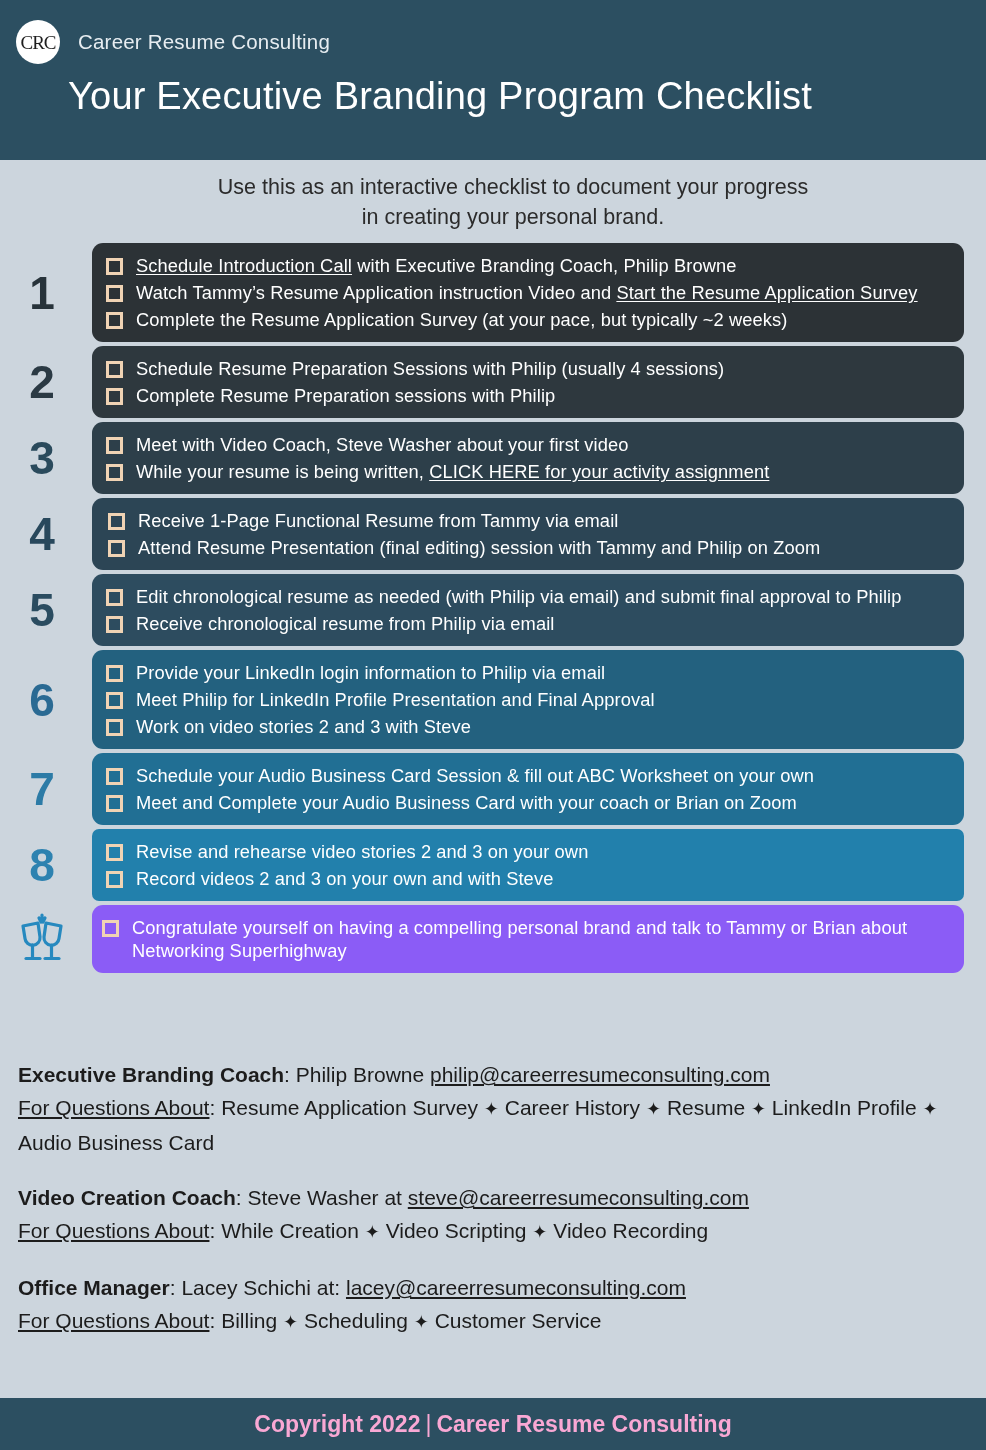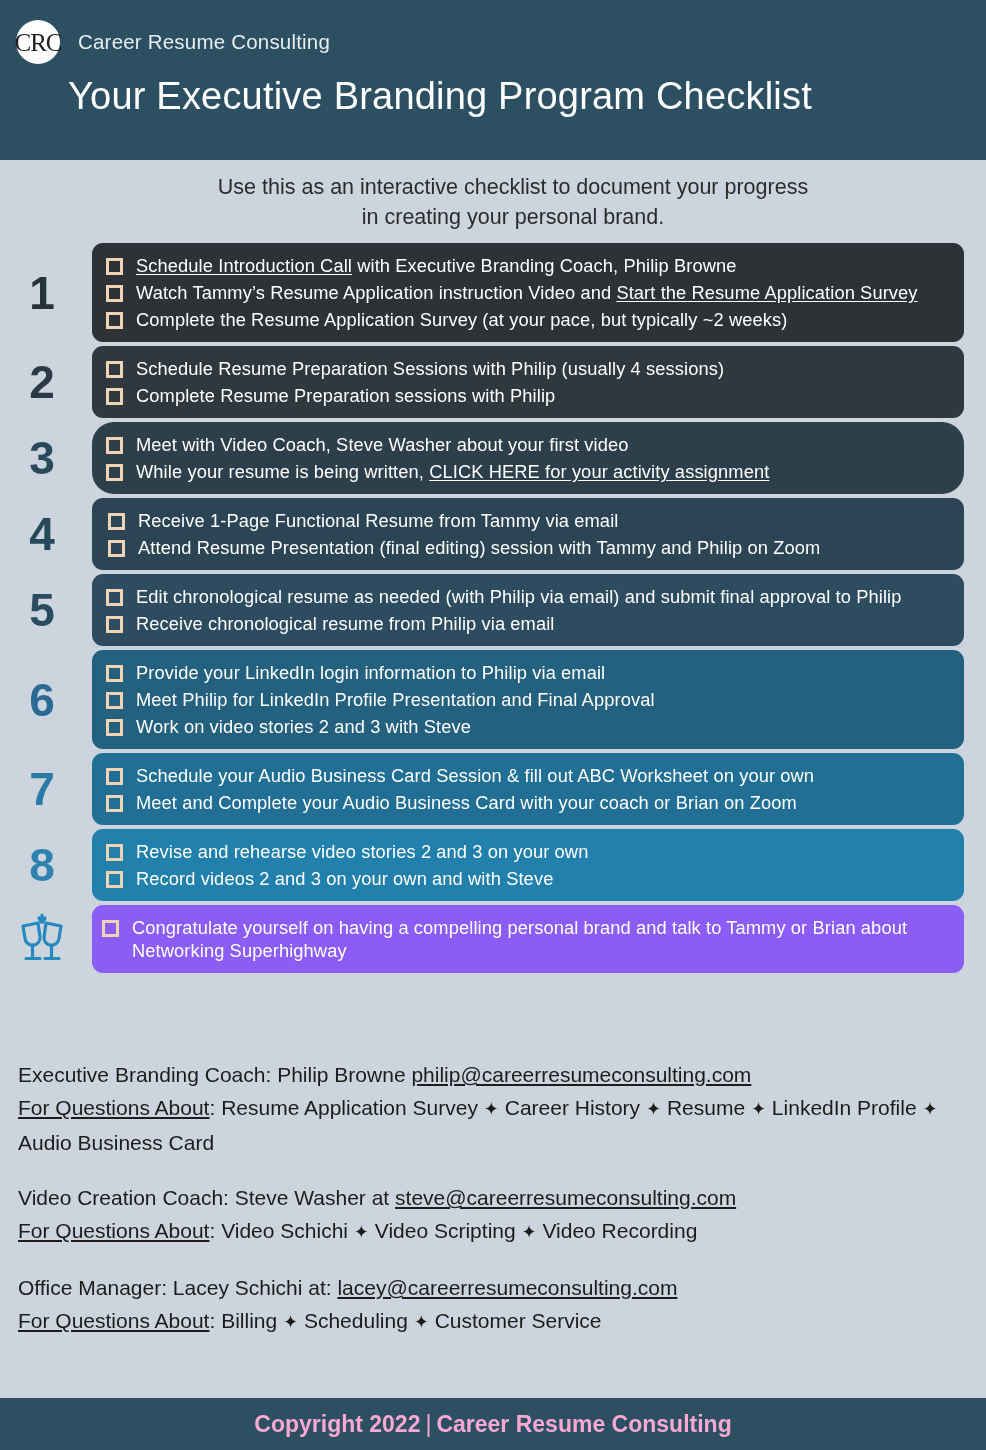--- a/index.html
+++ b/index.html
@@ -38,21 +38,21 @@
     width: 44px; height: 44px;
     border-radius: 50%;
     background: #ffffff;
     display: flex;
     align-items: center;
     justify-content: center;
     flex: 0 0 auto;
   }
   .logo-mark {
     font-family: "Liberation Serif", serif;
-    font-size: 25px;
+    font-size: 19px;
     font-weight: 400;
     color: #1e1e1e;
     letter-spacing: -1px;
     line-height: 1;
   }
   .brandname {
     color: #e7edf1;
     font-size: 20.5px;
     letter-spacing: 0.2px;
     margin-left: 18px;
@@ -142,21 +142,21 @@
     left: 18px; top: 1058px;
     width: 950px;
     color: #1f1f1f;
   }
   .cgroup { margin-bottom: 22px; }
   .cline {
     font-size: 21px;
     line-height: 33px;
     color: #1c1c1c;
   }
-  .cline b { font-weight: normal; }
+  .cline b { font-weight: bold; }
   .cline u { text-decoration: underline; text-underline-offset: 2px; }
   .star { font-size: 18px; }
 
   
   .footer {
     position: absolute;
     left: 0; bottom: 0;
     width: 986px;
     height: 52px;
     background: #2c4f61;
@@ -215,21 +215,21 @@
             <div class="itext">Schedule Resume Preparation Sessions with Philip (usually 4 sessions)</div>
           </div>
           <div class="item">
             <div class="cbx"></div>
             <div class="itext">Complete Resume Preparation sessions with Philip</div>
           </div>
         </div>
       </div>
       <div class="step">
         <div class="stepnum" style="color: rgb(42, 74, 92);">3</div>
-        <div class="rowbox" style="background: rgb(45, 63, 74); border-radius: 22px;">
+        <div class="rowbox" style="background: rgb(45, 63, 74);">
           <div class="item">
             <div class="cbx"></div>
             <div class="itext">Meet with Video Coach, Steve Washer about your first video</div>
           </div>
           <div class="item">
             <div class="cbx"></div>
             <div class="itext">While your resume is being written, <u>CLICK HERE for your activity assignment </u></div>
           </div>
         </div>
       </div>
@@ -284,21 +284,21 @@
             <div class="itext">Schedule your Audio Business Card Session &amp; fill out ABC Worksheet on your own</div>
           </div>
           <div class="item">
             <div class="cbx"></div>
             <div class="itext">Meet and Complete your Audio Business Card with your coach or Brian on Zoom</div>
           </div>
         </div>
       </div>
       <div class="step">
         <div class="stepnum" style="color: rgb(45, 130, 176);">8</div>
-        <div class="rowbox" style="background: rgb(34, 128, 172);">
+        <div class="rowbox" style="background: rgb(34, 128, 172); border-radius: 7px;">
           <div class="item">
             <div class="cbx"></div>
             <div class="itext">Revise and rehearse video stories 2 and 3 on your own</div>
           </div>
           <div class="item">
             <div class="cbx"></div>
             <div class="itext">Record videos 2 and 3 on your own and with Steve</div>
           </div>
         </div>
       </div>
@@ -326,21 +326,21 @@
       </div>
     </div>
 
   <div class="contacts" id="contacts">
       <div class="cgroup">
         <div class="cline"><b>Executive Branding Coach</b>: <span>Philip Browne </span><u>philip@careerresumeconsulting.com</u></div>
         <div class="cline"><u>For Questions About</u>:  <span>Resume Application Survey</span> <span class="star">✦</span> <span>Career History</span> <span class="star">✦</span> <span>Resume</span> <span class="star">✦</span> <span>LinkedIn Profile</span> <span class="star">✦</span> <span>Audio Business Card</span></div>
       </div>
       <div class="cgroup">
         <div class="cline"><b>Video Creation Coach</b>: <span>Steve Washer at </span><u>steve@careerresumeconsulting.com</u></div>
-        <div class="cline"><u>For Questions About</u>:  <span>Video Schichi</span> <span class="star">✦</span> <span>Video Scripting</span> <span class="star">✦</span> <span>Video Recording</span></div>
+        <div class="cline"><u>For Questions About</u>:  <span>While Creation</span> <span class="star">✦</span> <span>Video Scripting</span> <span class="star">✦</span> <span>Video Recording</span></div>
       </div>
       <div class="cgroup">
         <div class="cline"><b>Office Manager</b>: <span>Lacey Schichi at: </span><u>lacey@careerresumeconsulting.com</u></div>
         <div class="cline"><u>For Questions About</u>:  <span>Billing</span> <span class="star">✦</span> <span>Scheduling</span> <span class="star">✦</span> <span>Customer Service</span></div>
       </div>
     </div>
 
   <div class="footer">
     <span>Copyright 2022</span>
     <span class="divider-bar">|</span>

